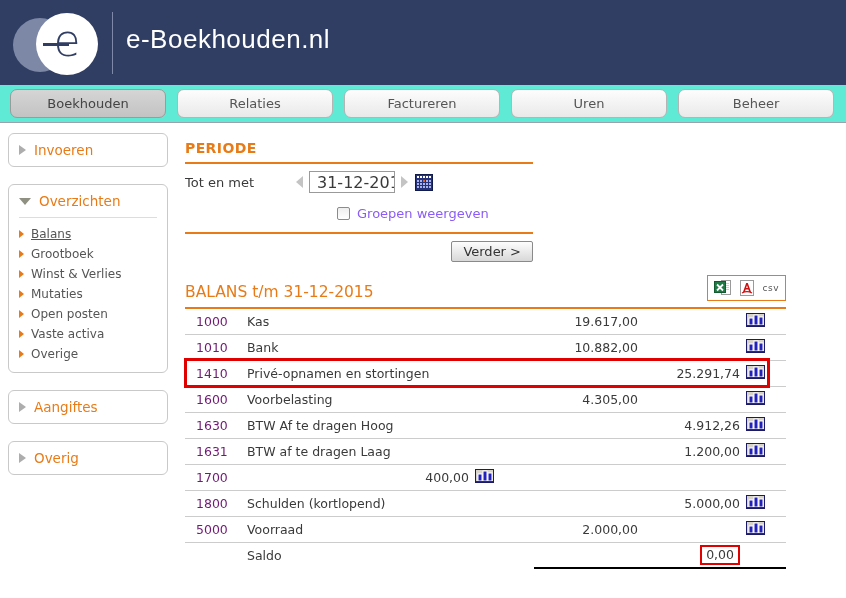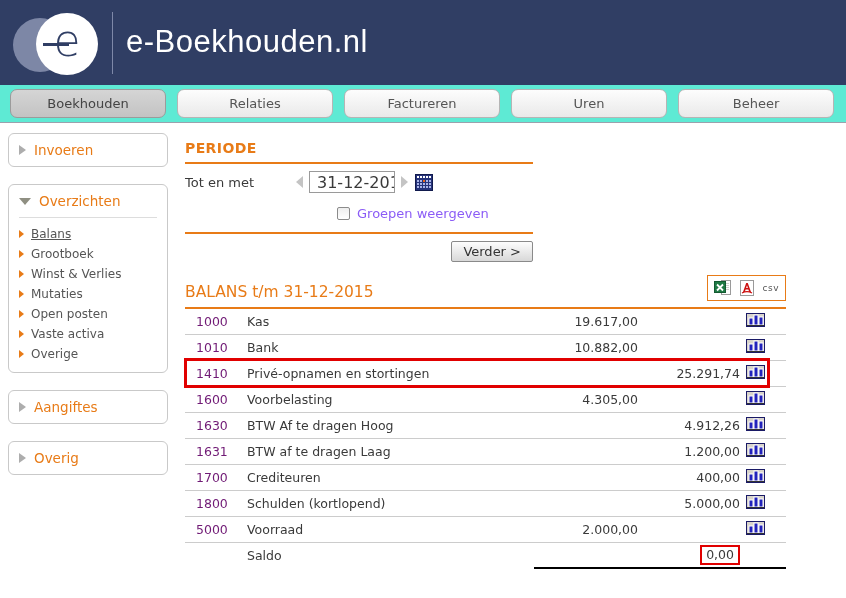--- a/index.html
+++ b/index.html
@@ -8,21 +8,21 @@
 
   
   .topbar { height:85px; background:#303e64; position:relative; }
   .logo-wrap { position:absolute; left:13px; top:13px; width:100px; height:64px; }
   .logo-back { position:absolute; left:0; top:5px; width:54px; height:54px; border-radius:50%;
     background:#7d87a6; }
   .logo-circle { position:absolute; left:23px; top:0; width:62px; height:62px; border-radius:50%;
     background:#fff; color:#303e64; font-size:44px; font-weight:300; text-align:center; line-height:56px; }
   .logo-circle .ebar { position:absolute; left:7px; top:30px; width:26px; height:3px; background:#303e64; }
   .logo-sep { position:absolute; left:112px; top:12px; width:1px; height:62px; background:#7e88a8; }
-  .brand-title { position:absolute; left:126px; top:24px; color:#fff; font-size:31px; font-weight:300;
+  .brand-title { position:absolute; left:126px; top:24px; color:#fff; font-size:26px; font-weight:300;
     letter-spacing:0.5px; font-family:"Liberation Sans","DejaVu Sans",sans-serif; }
 
   
   .tabbar { height:38px; background:#5eead4; border-bottom:1px solid #9ba1ad;
     display:flex; align-items:center; padding:0 10px; gap:11px; }
   .tab { flex:0 0 156px; height:29px; border:1px solid #b5b5b5; border-radius:7px;
     background:linear-gradient(#fdfdfd,#e9e9e9); color:#555; font-size:13px;
     display:flex; align-items:center; justify-content:center; cursor:pointer; }
   .tab.active { background:linear-gradient(#d5d5d5,#c3c3c3); border-color:#9b9b9b; color:#444; }
 
@@ -338,21 +338,20 @@
                 <rect x="0.5" y="0.5" width="18" height="13" fill="#d8d4cc" stroke="#1a1a66"></rect>
                 <rect x="3" y="5" width="4" height="7" fill="#2222bb" stroke="#ffffff"></rect>
                 <rect x="8" y="2" width="4" height="10" fill="#2222bb" stroke="#ffffff"></rect>
                 <rect x="13" y="4" width="4" height="8" fill="#2222bb" stroke="#ffffff"></rect>
                 <line x1="1" y1="12.5" x2="18" y2="12.5" stroke="#333333"></line>
               </svg>
             </span></span>
       </div>
       <div class="trow">
         <span class="c-code"><a>1700</a></span>
-        <span class="c-name">Crediteuren</span>
         <span class="c-activa"></span>
         <span class="c-passiva">400,00</span>
         <span class="c-icon"><span class="chart-icon">
               <svg width="19" height="14" viewBox="0 0 19 14">
                 <rect x="0.5" y="0.5" width="18" height="13" fill="#d8d4cc" stroke="#1a1a66"></rect>
                 <rect x="3" y="5" width="4" height="7" fill="#2222bb" stroke="#ffffff"></rect>
                 <rect x="8" y="2" width="4" height="10" fill="#2222bb" stroke="#ffffff"></rect>
                 <rect x="13" y="4" width="4" height="8" fill="#2222bb" stroke="#ffffff"></rect>
                 <line x1="1" y1="12.5" x2="18" y2="12.5" stroke="#333333"></line>
               </svg>

